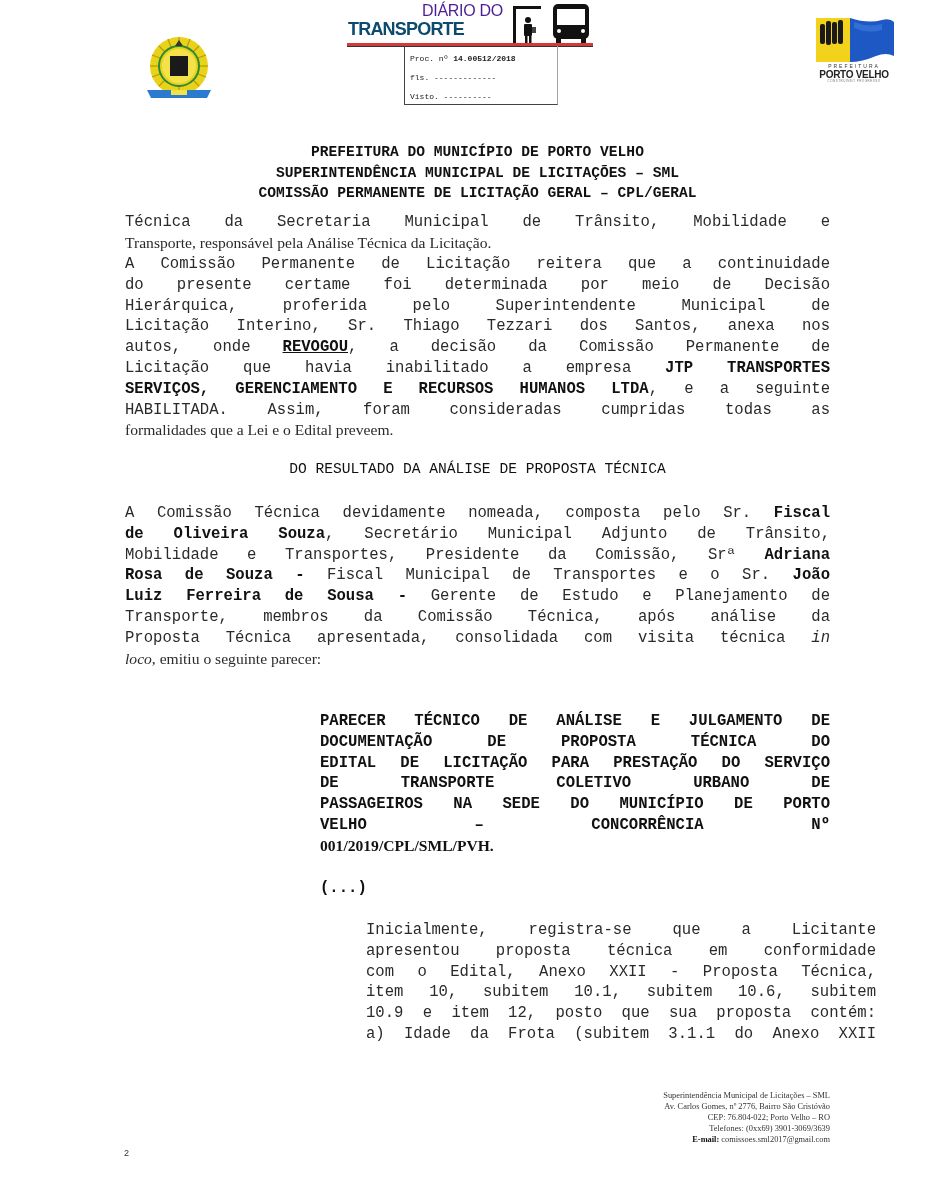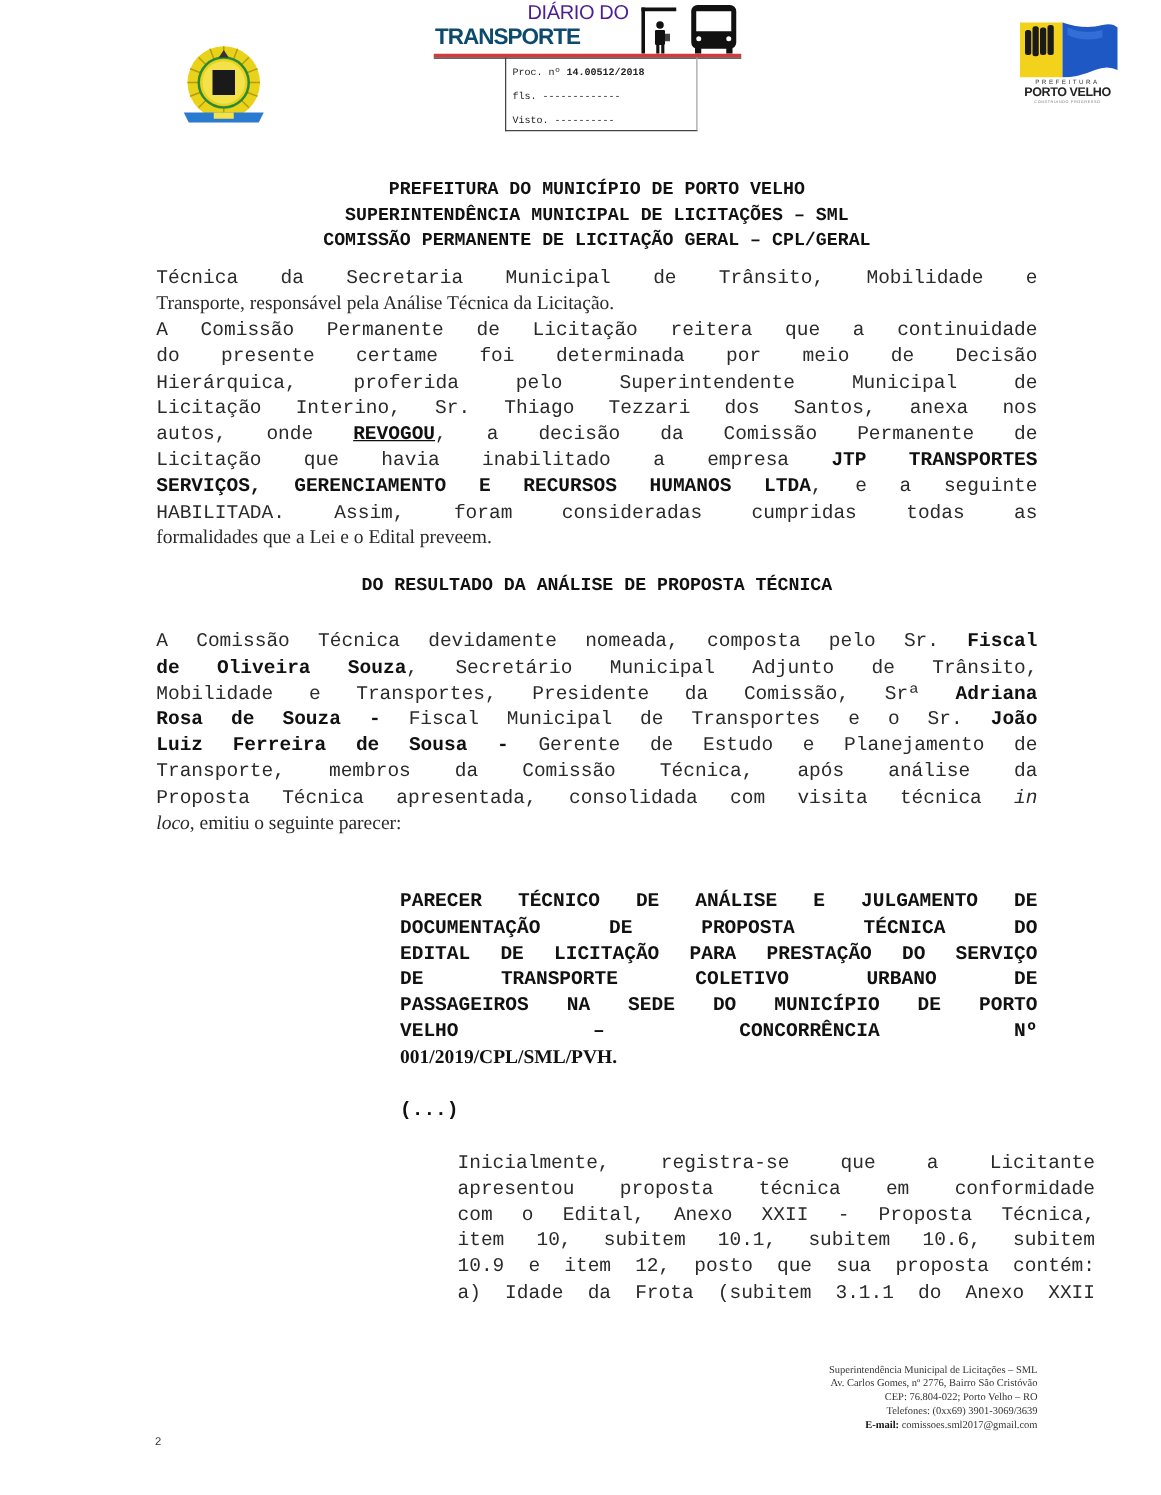--- a/index.html
+++ b/index.html
@@ -31,21 +31,21 @@
   .inst { position: absolute; left: 125px; top: 130px; width: 705px; text-align: center; font-weight: bold; font-size: 14.6px; line-height: 20.5px; color: #111; margin-top: 12px; }
 
   
   .para { position: absolute; left: 125px; width: 705px; font-size: 15.6px; line-height: 20.8px; text-align: justify; color: #2a2a2a; }
   .para b { color: #111; }
   .para i { font-style: italic; }
   .line { display: block; text-align: justify; text-align-last: justify; white-space: normal; }
   .line.last { text-align-last: left; font-family: Liberation Serif, serif; }
   .u { text-decoration: underline; }
 
-  .section-title { position: absolute; left: 125px; top: 461px; width: 705px; text-align: center; font-weight: bold; font-size: 14.6px; color: #111; }
+  .section-title { position: absolute; left: 125px; top: 461px; width: 705px; text-align: center; font-weight: normal; font-size: 14.6px; color: #111; }
 
   .quote { position: absolute; left: 320px; width: 510px; font-size: 15.6px; line-height: 20.8px; color: #2a2a2a; }
   .quote.bold { font-weight: bold; color: #111; }
 
   
   .footer { position: absolute; left: 560px; top: 1090px; width: 270px; text-align: right; font-family: "Liberation Serif", serif; font-size: 8.4px; line-height: 11px; color: #333; }
   .footer b { color: #111; }
   .page-num { position: absolute; left: 124px; top: 1148px; font-family: "Liberation Sans", sans-serif; font-size: 9px; color: #333; }
 </style>
 </head>

